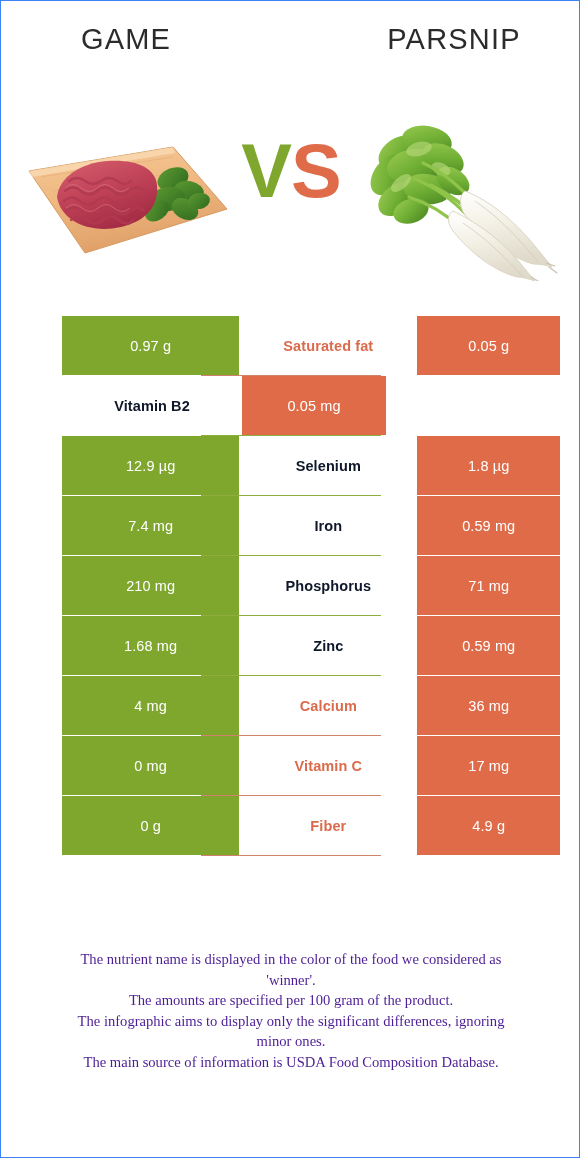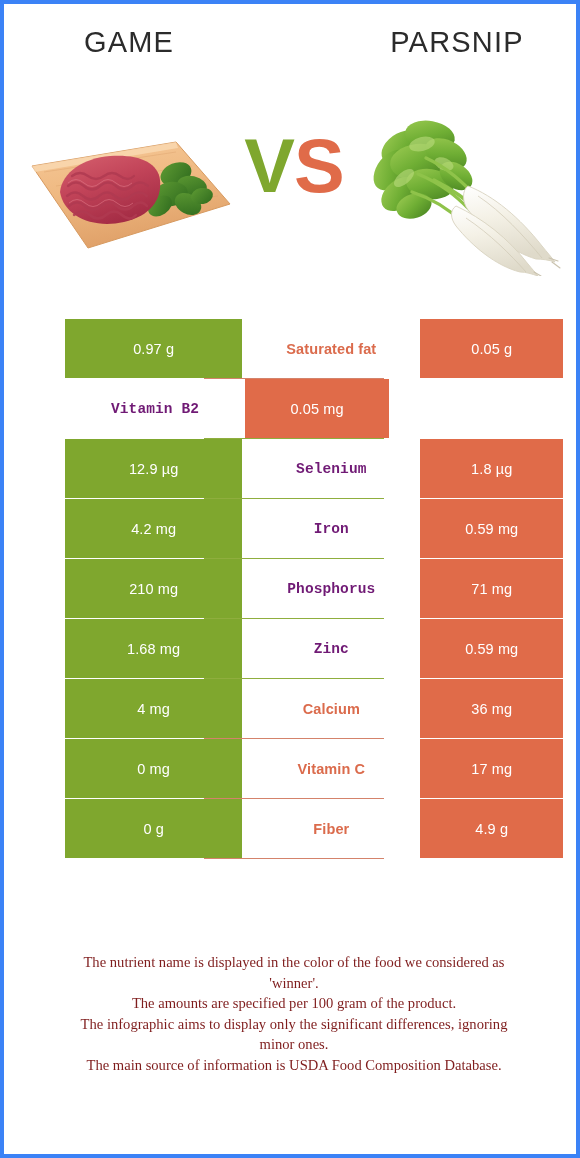--- a/index.html
+++ b/index.html
@@ -10,21 +10,21 @@
     height: 1158px;
     background: #ffffff;
     font-family: "Liberation Sans", sans-serif;
   }
 
   #infographic {
     position: relative;
     width: 580px;
     height: 1158px;
     background: #ffffff;
-    border: 4px solid #3b82f6;
+    border: 1px solid #3b82f6;
     overflow: hidden;
   }
 
   
   .titles {
     position: absolute;
     top: 22px;
     left: 0;
     width: 580px;
     height: 46px;
@@ -39,21 +39,21 @@
     text-align: center;
     white-space: nowrap;
     font-family: "Liberation Sans", sans-serif;
   }
   .food-title.left  { left: 25px;  width: 200px; }
   .food-title.right { left: 353px; width: 200px; }
 
   
   .hero {
     position: absolute;
-    top: 96px;
+    top: 104px;
     left: 0;
     width: 580px;
     height: 176px;
     padding-left: 36px;
   }
 
   .hero-photo {
     position: absolute;
     top: 0;
     height: 176px;
@@ -111,21 +111,21 @@
     width: 180px;
     background: #ffffff;
     font-weight: 700;
     font-size: 14.5px;
   }
   .cell.right {
     width: 144px;
     background: #E06B49;
     color: #ffffff;
   }
-  .row .cell.mid.win-left  { color: #701a75; font-family: Liberation Mono, monospace; }
+  .row .cell.mid.win-left  { color: #0f172a; }
   .row .cell.mid.win-right { color: #DB6B4C; }
 
   
   .row .cell.mid::after {
     content: "";
     position: absolute;
     bottom: -1px;
     left: 179px;
     width: 180px;
     height: 1px;
@@ -136,21 +136,21 @@
 
   
   .footer {
     position: absolute;
     top: 948px;
     left: 34px;
     width: 512px;
     text-align: center;
     font-size: 14.6px;
     line-height: 20.5px;
-    color: #7f1d1d;
+    color: #4c1d95;
     font-family: "Liberation Serif", serif;
   }
   .footer p { margin: 0; }
 
   
   .art { display: block; width: 100%; height: 100%; }
 </style>
 </head>
 <body>
 
@@ -295,21 +295,21 @@
       <div class="cell right">0.05 mg</div>
     </div>
 
     <div class="row">
       <div class="cell left">12.9 µg</div>
       <div class="cell mid win-left">Selenium</div>
       <div class="cell right">1.8 µg</div>
     </div>
 
     <div class="row">
-      <div class="cell left">4.2 mg</div>
+      <div class="cell left">7.4 mg</div>
       <div class="cell mid win-left">Iron</div>
       <div class="cell right">0.59 mg</div>
     </div>
 
     <div class="row">
       <div class="cell left">210 mg</div>
       <div class="cell mid win-left">Phosphorus</div>
       <div class="cell right">71 mg</div>
     </div>
 

